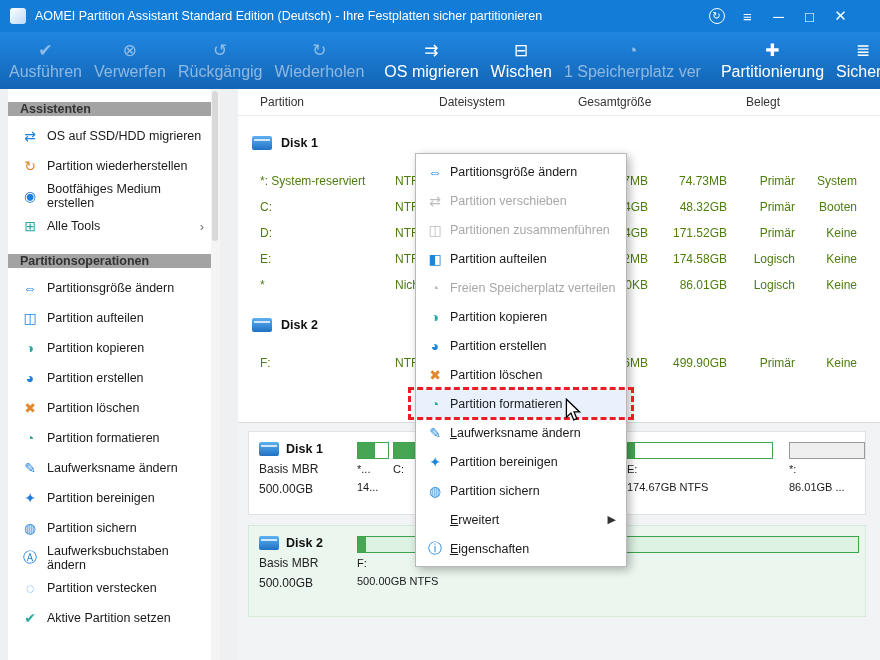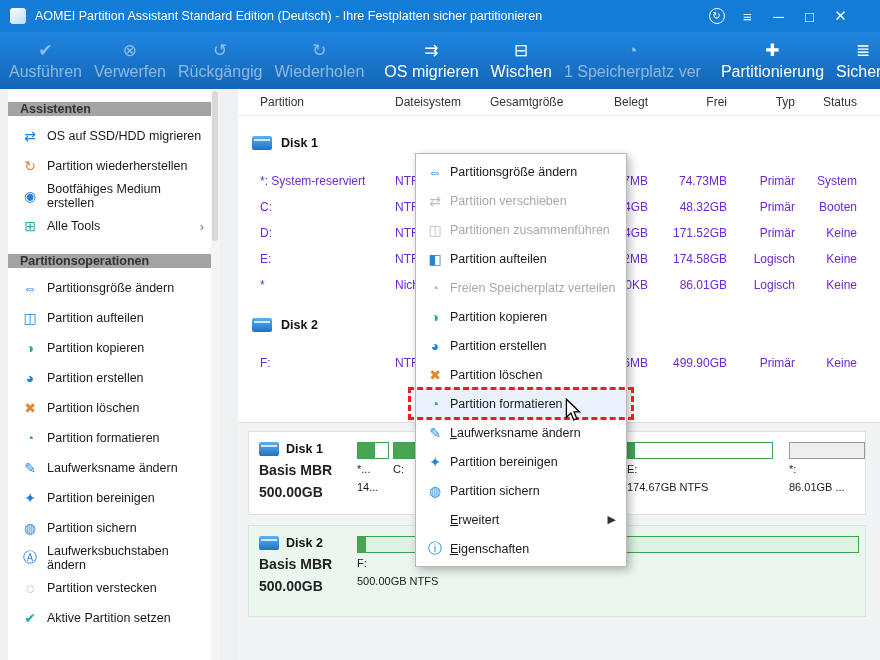--- a/index.html
+++ b/index.html
@@ -31,35 +31,35 @@
   .sb-items { margin-top:5px; }
   .sb-icon { width:20px; font-size:14px; color:#1d7fe0; margin-right:7px; text-align:center; flex:0 0 auto; }
   .sb-icon.orange { color:#e0872f; }
   .sb-icon.teal { color:#2aa7a0; }
   .sb-chevron { margin-left:auto; color:#777; font-size:13px; }
   .sb-scrollbar { position:absolute; top:0; right:0; bottom:0; width:9px; background:#f4f4f4; }
   .sb-thumb { position:absolute; top:2px; left:1px; width:6px; height:150px; background:#d9d9d9; border-radius:3px; }
 
   .main { flex:1; background:#fff; margin-left:18px; position:relative; overflow:hidden; }
   .cols { display:grid; grid-template-columns:135px 95px 100px 58px 79px 68px 62px; align-items:center; padding-left:22px; }
-  .table-header { height:27px; font-size:12px; color:#333; border-bottom:1px solid #ececec; }
+  .table-header { height:27px; font-size:12px; color:#333; border-bottom:1px solid #ececec;gap:44px; }
   .col-r { text-align:right; }
-  .trow { height:26px; font-size:12px; color:#6d28d9; }
+  .trow { height:26px; font-size:12px; color:#4d7c0f; }
   .tcell { white-space:nowrap; overflow:hidden; }
   .tgroup { height:30px; display:flex; align-items:center; gap:9px; margin:12px 0 10px 14px; font-weight:bold; font-size:12.5px; color:#111; }
   .disk-icon { width:20px; height:14px; background:linear-gradient(180deg,#5db1f0,#1f72c4); border-radius:2px; position:relative; flex:0 0 auto; }
   .disk-icon::after { content:""; position:absolute; left:2px; top:3px; right:2px; height:2px; background:rgba(255,255,255,.75); }
 
   
   .diskarea { position:absolute; left:0; right:0; top:333px; bottom:0; background:#f2f3f4; border-top:1px solid #dcdcdc; padding:8px 14px 0 10px; }
   .dpanel { background:#fff; border:1px solid #e2e2e2; display:flex; margin-bottom:10px; }
   .dpanel.selected { background:#eaf6ee; border-color:#d5e9db; }
   .dinfo { width:100px; padding:10px 0 0 10px; flex:0 0 auto; }
   .dname-row { display:flex; align-items:center; gap:7px; font-weight:bold; font-size:12.5px; color:#111; }
-  .dmeta { font-size:14px; color:#222; margin-top:6px;font-weight:bold; }
+  .dmeta { font-size:12px; color:#222; margin-top:6px; }
   .dblocks { flex:1; display:flex; gap:4px; padding:10px 4px 8px 8px; align-items:flex-start; }
   .pblock { flex:0 0 auto; }
   .pbar { height:17px; border:1px solid #3fa34d; background:#fff; position:relative; overflow:hidden; }
   .pbar .fill { position:absolute; left:0; top:0; bottom:0; background:#46a653; }
   .pbar.gray { border-color:#9a9a9a; background:#efefef; }
   .pbar.lightgreen { background:#ddf2e2; }
   .plabel1, .plabel2 { font-size:11px; color:#1a1a1a; margin-top:3px; white-space:nowrap; overflow:hidden; line-height:1.35; }
 
   
   .context-menu { position:absolute; left:415px; top:153px; width:212px; background:#fff; border:1px solid #b8b8b8; box-shadow:3px 3px 9px rgba(0,0,0,.28); padding:3px 0; z-index:50; }

